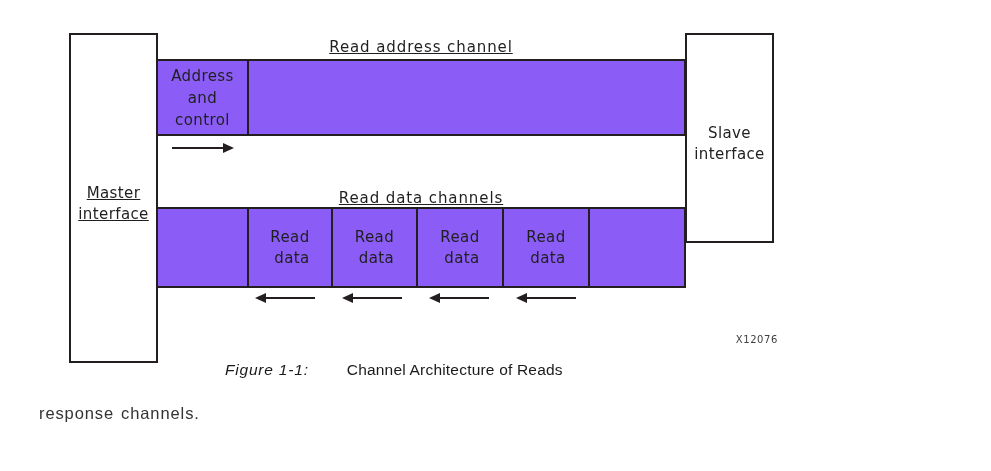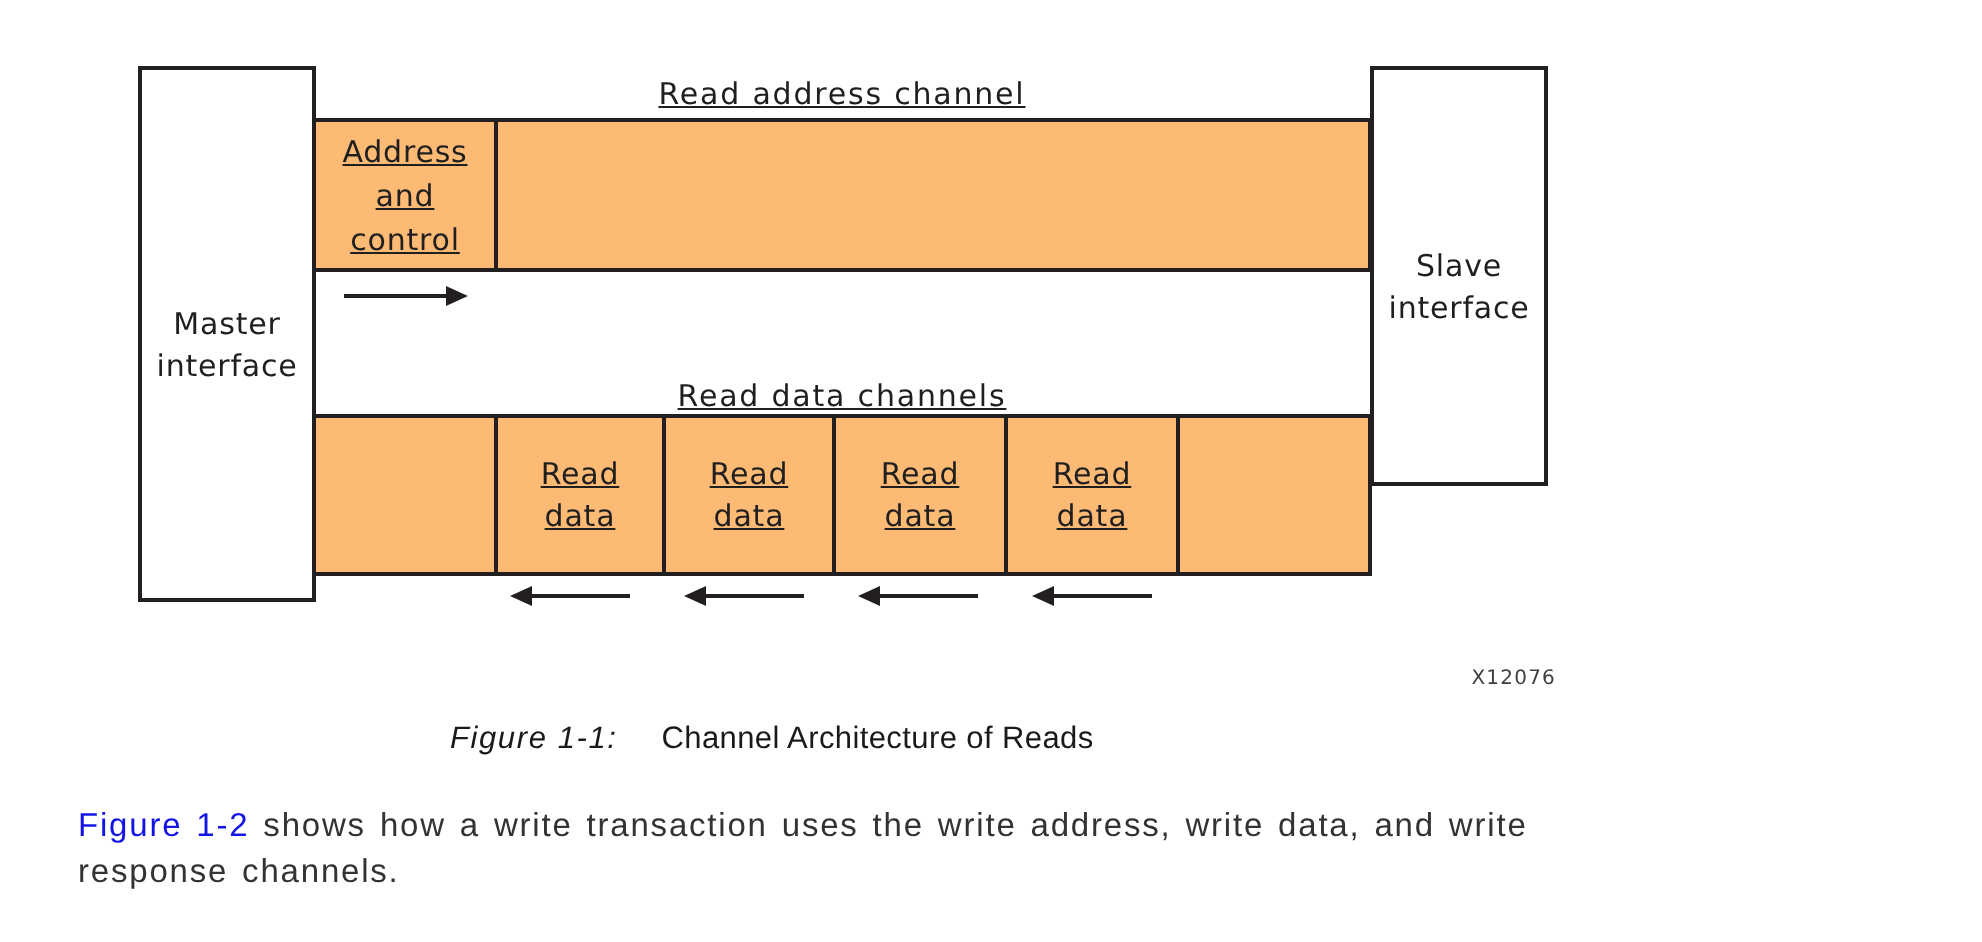--- a/index.html
+++ b/index.html
@@ -14,42 +14,42 @@
     font-family:"DejaVu Sans",sans-serif;color:var(--text,#1f1f1f);
   }
   
   .figure{position:absolute;left:0;top:0;width:991px;height:350px;}
   .box{
     position:absolute;box-sizing:border-box;border:2px solid var(--line,#231f20);
     display:flex;align-items:center;justify-content:center;text-align:center;
     font-size:15px;line-height:21px;letter-spacing:0.4px;padding-top:12px;
     white-space:pre-line;background:#fff;
   }
-  .box-master{left:69px;top:33px;width:89px;height:268px;}
+  .box-master{left:69px;top:33px;width:89px;height:330px;text-decoration:underline;}
   .box-slave{left:685px;top:33px;width:89px;height:210px;}
   .channel-label{
     position:absolute;left:156px;width:530px;text-align:center;
     font-size:15px;line-height:16px;letter-spacing:0.9px;text-decoration:underline;
   }
   .label-ra{top:39px;}
   .label-rd{top:190px;}
   .band{
     position:absolute;box-sizing:border-box;border:2px solid var(--line,#231f20);
-    display:flex;background:#fdba74;text-decoration:underline;
+    display:flex;background:#8b5cf6;
   }
   .band-address{left:156px;top:59px;width:530px;height:77px;}
   .band-data{left:156px;top:207px;width:530px;height:81px;}
   .cell{
     box-sizing:border-box;display:flex;align-items:center;justify-content:center;
     text-align:center;white-space:pre-line;font-size:15px;letter-spacing:0.4px;
   }
   .cell-divided{border-left:2px solid var(--line,#231f20);}
   .cell-addr{width:91px;line-height:22px;border-right:2px solid var(--line,#231f20);}
   .cell-flex{flex:1;}
-  .cell-rd{line-height:21px;}
+  .cell-rd{line-height:21px;text-align:right;}
   .w84{width:84px;} .w85{width:85px;} .w86{width:86px;} .w89{width:89px;}
   
   .arrow{position:absolute;height:10px;}
   .arrow .shaft{position:absolute;top:4px;height:2px;background:var(--line,#231f20);}
   .arrow .head{position:absolute;top:0;width:0;height:0;
     border-top:5px solid transparent;border-bottom:5px solid transparent;}
   .arrow-right .shaft{left:0;right:9px;}
   .arrow-right .head{right:0;border-left:11px solid var(--line,#231f20);}
   .arrow-left .shaft{left:9px;right:0;}
   .arrow-left .head{left:0;border-right:11px solid var(--line,#231f20);}
@@ -58,21 +58,21 @@
   .arrow-rd1{left:255px;} .arrow-rd2{left:342px;} .arrow-rd3{left:429px;} .arrow-rd4{left:516px;}
   .xnum{
     position:absolute;left:656px;top:334px;width:122px;text-align:right;
     font-size:10px;letter-spacing:0.6px;color:#404040;
   }
   
   .caption{
     position:absolute;left:225px;top:361px;white-space:nowrap;
     font-family:"Liberation Sans",sans-serif;font-size:15.5px;color:#1a1a1a;
   }
-  .cap-label{font-style:italic;letter-spacing:0.8px;margin-right:22px;}
+  .cap-label{font-style:italic;letter-spacing:0.8px;margin-right:38px;}
   .cap-title{font-weight:normal;letter-spacing:0.2px;}
   
   .bodytext{
     position:absolute;left:39px;top:402px;margin:0;width:900px;
     font-family:"Liberation Sans",sans-serif;font-size:16.5px;line-height:23px;
     letter-spacing:0.9px;word-spacing:1.5px;color:var(--body_text,#333);
   }
   .bodyline{display:block;}
   .doclink{color:var(--link,#1414e6);text-decoration:none;cursor:pointer;}
 </style>
@@ -135,17 +135,16 @@
 interface</div>
 
     <div class="xnum">X12076</div>
   </div>
 
   <div class="caption">
     <span class="cap-label">Figure 1-1:</span><span class="cap-title">Channel Architecture of Reads</span>
   </div>
 
   <p class="bodytext">
-    <span class="bodyline"><a class="doclink" href="#">Figure 1-2</a><span> shows how a write transaction uses the write address, write data, and write</span></span>
     <span class="bodyline">response channels.</span>
   </p>
 
 </div>
 
 </body></html>

